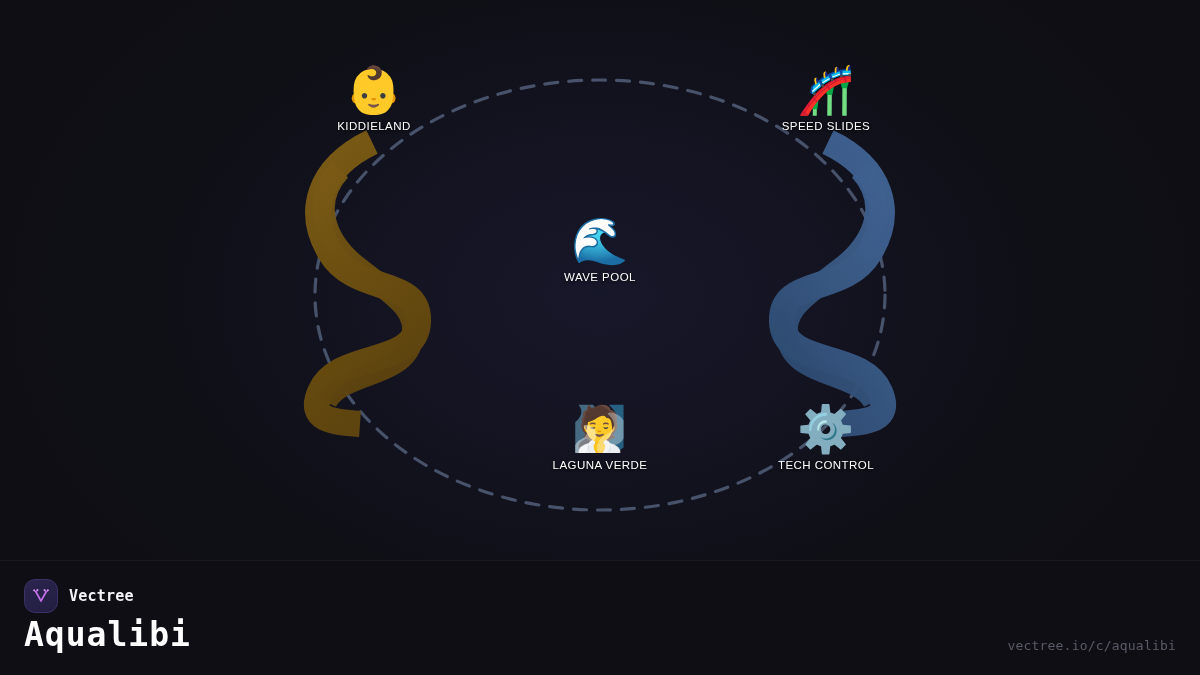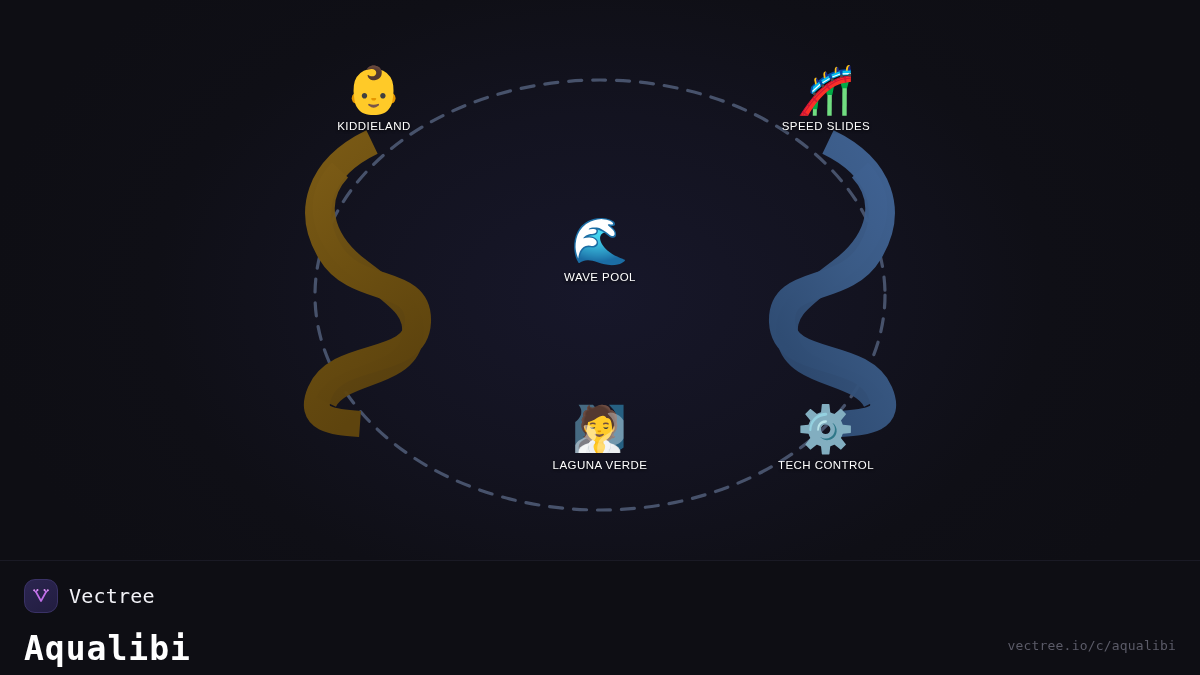--- a/index.html
+++ b/index.html
@@ -75,28 +75,28 @@
     width:34px; height:34px;
     border-radius:11px;
     background:linear-gradient(145deg,#2b2550,#221d40);
     border:1px solid #3a3266;
     display:flex;
     align-items:center;
     justify-content:center;
   }
   #brand-name {
     font-family:"DejaVu Sans Mono", monospace;
-    font-size:20px;
-    font-weight:normal;
+    font-size:15px;
+    font-weight:bold;
     color:#f2f2f7;
     letter-spacing:.2px;
   }
   #park-title {
     position:absolute;
-    left:24px; top:68px;
+    left:24px; top:54px;
     font-family:"DejaVu Sans Mono", monospace;
     font-size:33px;
     font-weight:bold;
     color:#ffffff;
     letter-spacing:1px;
   }
   #footer-url {
     position:absolute;
     right:24px; bottom:22px;
     font-family:"DejaVu Sans Mono", monospace;

